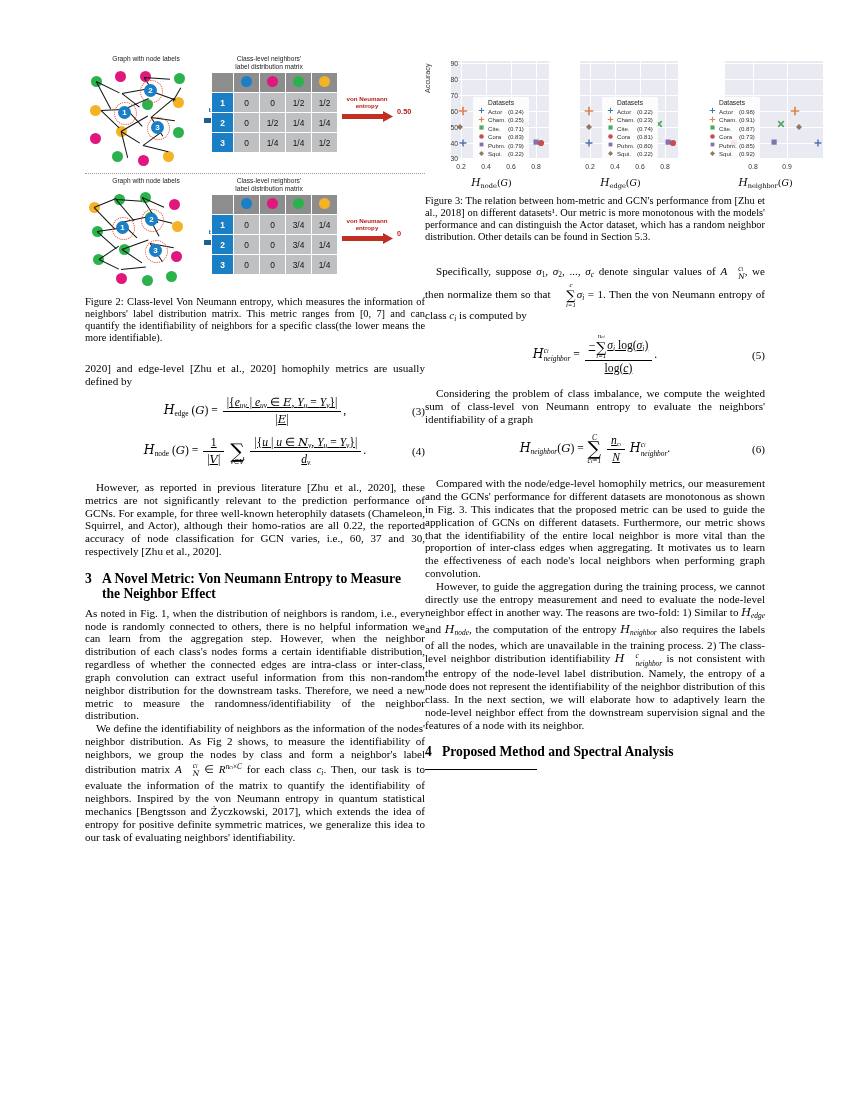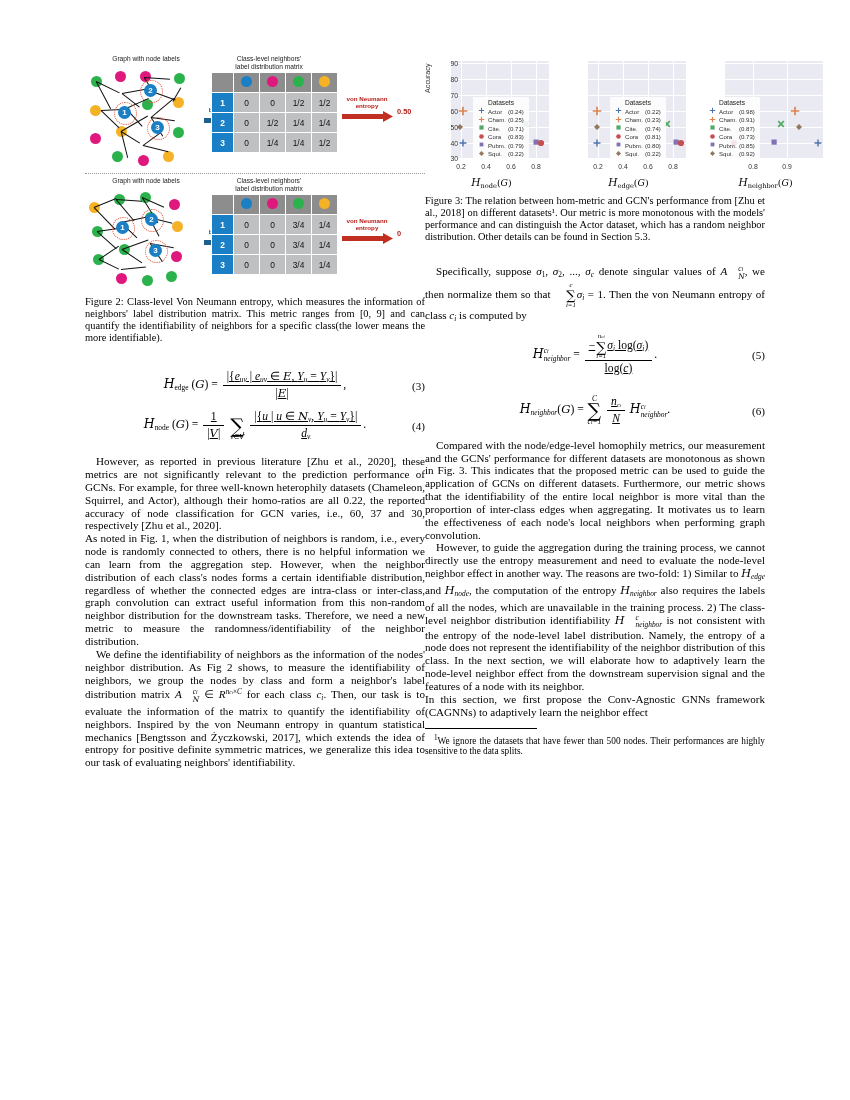--- a/index.html
+++ b/index.html
@@ -330,24 +330,25 @@
           <div class="arrow-lbl" style="left:0; top:0; width:48px; color:#b5201b;">von Neumann</div>
           <div class="arrow-lbl" style="left:0; top:7px; width:48px; color:#b5201b;">entropy</div>
           <svg width="52" height="12" style="position:absolute; left:-1px; top:16px;">
             <polygon points="0,3 41,3 41,0 51,5.5 41,11 41,8 0,8" fill="#c12f22"></polygon>
           </svg>
         </div>
         <div class="vn-val" style="left:312px; top:52px;">0</div>
       </div>
     </div>
 
-    <div class="caption">Figure 2: Class-level Von Neumann entropy, which measures the information of neighbors' label distribution matrix. This metric ranges from [0, 9] and can quantify the identifiability of neighbors for a specific class(the lower means the more identifiable).</div>
+    <div class="caption">Figure 2: Class-level Von Neumann entropy, which measures the information of neighbors' label distribution matrix. This metric ranges from [0, 7] and can quantify the identifiability of neighbors for a specific class(the lower means the more identifiable).</div>
 
     <div style="height:18px;"></div>
 
+    <p class="para noindent">2020] and edge-level [Zhu et al., 2020] homophily metrics are usually defined by</p>
 
     <div class="eq-block">
       <div class="eq-row">
         <span class="eq-body">
           <span class="Hcal">H</span><span class="sub">edge</span>&nbsp;(<span class="cal">G</span>) =
           <span class="frac">
             <span class="num-t">|{<span class="mi">e</span><span class="subi">uv</span> | <span class="mi">e</span><span class="subi">uv</span> ∈ <span class="cal">E</span>, <span class="mi">Y</span><span class="subi">u</span> = <span class="mi">Y</span><span class="subi">v</span>}|</span>
             <span class="den-t">|<span class="cal">E</span>|</span>
           </span>,
         </span>
@@ -367,20 +368,23 @@
           </span>.
         </span>
         <span class="eq-num">(4)</span>
       </div>
     </div>
 
     <div style="height:6px;"></div>
 
     <p class="para">However, as reported in previous literature [Zhu et al., 2020], these metrics are not significantly relevant to the prediction performance of GCNs. For example, for three well-known heterophily datasets (Chameleon, Squirrel, and Actor), although their homo-ratios are all 0.22, the reported accuracy of node classification for GCN varies, i.e., 60, 37 and 30, respectively [Zhu et al., 2020].</p>
 
+    <h2 class="section">
+      <span class="num">3</span><span class="ttl">A Novel Metric: Von Neumann Entropy to Measure the Neighbor Effect</span>
+    </h2>
 
     <p class="para noindent">As noted in Fig. 1, when the distribution of neighbors is random, i.e., every node is randomly connected to others, there is no helpful information we can learn from the aggregation step. However, when the neighbor distribution of each class's nodes forms a certain identifiable distribution, regardless of whether the connected edges are intra-class or inter-class, graph convolution can extract useful information from this non-random neighbor distribution for the downstream tasks. Therefore, we need a new metric to measure the randomness/identifiability of the neighbor distribution.</p>
 
     <p class="para"><span>We define the identifiability of neighbors as the information of the nodes' neighbor distribution. As Fig 2 shows, to measure the identifiability of neighbors, we group the nodes by class and form a neighbor's label distribution matrix </span><span class="mi">A</span><span style="display:inline-block; vertical-align:middle; font-size:7.4px; line-height:7px; text-align:left;"><span style="display:block; font-style:italic;">c<span style="font-size:5.6px;">i</span></span><span style="display:block; font-family:'DejaVu Serif',serif; font-style:italic;">N</span></span> ∈ <span class="mi">R</span><span class="supn"><span style="font-style:italic;">n</span><span style="font-size:5.4px; font-style:italic;">c<span style="font-size:4.4px;">i</span></span>×<span style="font-style:italic;">C</span></span><span> for each class </span><span class="mi">c</span><span class="subi">i</span><span>. Then, our task is to evaluate the information of the matrix to quantify the identifiability of neighbors. Inspired by the von Neumann entropy in quantum statistical mechanics [Bengtsson and Życzkowski, 2017], which extends the idea of entropy for positive definite symmetric matrices, we generalize this idea to our task of evaluating neighbors' identifiability.</span></p>
 
   </div>
 
   <div class="col col-right">
 
     <div class="fig3">
@@ -476,21 +480,21 @@
         <div class="ytick" style="top:72px;">50</div>
         <div class="ytick" style="top:88px;">40</div>
         <div class="ytick" style="top:103px;">30</div>
         <div class="xtick" style="left:36px; top:108px;">0.2</div>
         <div class="xtick" style="left:61px; top:108px;">0.4</div>
         <div class="xtick" style="left:86px; top:108px;">0.6</div>
         <div class="xtick" style="left:111px; top:108px;">0.8</div>
         <div class="xaxis-title"><span class="Hcal" style="font-size:10.6px;">H</span><span class="sub" style="font-size:6.6px;">node</span>(<span class="cal">G</span>)</div>
       </div>
 
-      <div class="plot" style="left:137px;">
+      <div class="plot" style="left:129px;">
         <div class="panel">
           <div class="gridline-h" style="top:2px;"></div>
           <div class="gridline-h" style="top:18px;"></div>
           <div class="gridline-h" style="top:34px;"></div>
           <div class="gridline-h" style="top:50px;"></div>
           <div class="gridline-h" style="top:66px;"></div>
           <div class="gridline-h" style="top:82px;"></div>
           <div class="gridline-h" style="top:97px;"></div>
           <div class="gridline-v" style="left:10px;"></div>
           <div class="gridline-v" style="left:35px;"></div>
@@ -671,39 +675,41 @@
             <span class="num-t">−<span class="sumwrap" style="font-size:10px;"><span class="lim-top" style="font-style:italic;">n<span style="font-size:5px;">c<span style="font-size:4px;">i</span></span></span><span class="bigsum" style="font-size:14px;">∑</span><span class="lim-bot" style="font-style:italic;">i=1</span></span><span class="mi">σ</span><span class="subi">i</span> log(<span class="mi">σ</span><span class="subi">i</span>)</span>
             <span class="den-t">log(<span class="mi">c</span>)</span>
           </span>.
         </span>
         <span class="eq-num">(5)</span>
       </div>
     </div>
 
     <div style="height:4px;"></div>
 
+    <p class="para">Considering the problem of class imbalance, we compute the weighted sum of class-level von Neumann entropy to evaluate the neighbors' identifiability of a graph</p>
 
     <div class="eq-block">
       <div class="eq-row">
         <span class="eq-body">
           <span class="Hcal">H</span><span class="subi">neighbor</span>(<span class="cal">G</span>) =
           <span class="sumwrap"><span class="lim-top" style="font-style:italic; font-size:7.4px;">C</span><span class="bigsum" style="font-size:19px;">∑</span><span class="lim-bot" style="font-style:italic; font-size:7.4px;">c<span style="font-size:5.6px;">i</span>=1</span></span>
           <span class="frac"><span class="num-t"><span class="mi">n</span><span class="subi" style="font-size:6px;">c<span style="font-size:5px;">i</span></span></span><span class="den-t"><span class="mi">N</span></span></span>
           <span class="Hcal">H</span><span style="display:inline-block; vertical-align:middle; font-size:7.4px; line-height:7.4px; text-align:left;"><span style="display:block; font-style:italic;">c<span style="font-size:5.6px;">i</span></span><span style="display:block; font-style:italic;">neighbor</span></span>.
         </span>
         <span class="eq-num">(6)</span>
       </div>
     </div>
 
     <div style="height:5px;"></div>
 
     <p class="para">Compared with the node/edge-level homophily metrics, our measurement and the GCNs' performance for different datasets are monotonous as shown in Fig. 3. This indicates that the proposed metric can be used to guide the application of GCNs on different datasets. Furthermore, our metric shows that the identifiability of the entire local neighbor is more vital than the proportion of inter-class edges when aggregating. It motivates us to learn the effectiveness of each node's local neighbors when performing graph convolution.</p>
 
     <p class="para"><span>However, to guide the aggregation during the training process, we cannot directly use the entropy measurement and need to evaluate the node-level neighbor effect in another way. The reasons are two-fold: 1) Similar to </span><span class="Hcal" style="font-size:11.2px;">H</span><span class="subi">edge</span><span> and </span><span class="Hcal" style="font-size:11.2px;">H</span><span class="subi">node</span><span>, the computation of the entropy </span><span class="Hcal" style="font-size:11.2px;">H</span><span class="subi">neighbor</span><span> also requires the labels of all the nodes, which are unavailable in the training process. 2) The class-level neighbor distribution identifiability </span><span class="Hcal" style="font-size:11.2px;">H</span><span style="display:inline-block; vertical-align:middle; font-size:7.4px; line-height:7.4px; text-align:left;"><span style="display:block; font-style:italic;">c</span><span style="display:block; font-style:italic;">neighbor</span></span><span> is not consistent with the entropy of the node-level label distribution. Namely, the entropy of a node does not represent the identifiability of the neighbor distribution of this class. In the next section, we will elaborate how to adaptively learn the node-level neighbor effect from the downstream supervision signal and the features of a node with its neighbor.</span></p>
 
-
-    <p class="para noindent">In this section, we first propose the Conv-Agnostic GNNs framework (CAGNNs) to adaptively learn the neighbor effect</p>
+    <h2 class="section">
+      <span class="num">4</span><span class="ttl">Proposed Method and Spectral Analysis</span>
+    </h2>
+
 
     <div class="footnote-rule"></div>
-    <p class="footnote"><span class="supn" style="font-style:normal;">1</span><span>We ignore the datasets that have fewer than 500 nodes. Their performances are highly sensitive to the data splits.</span></p>
 
   </div>
 </div>
 
 </body></html>

